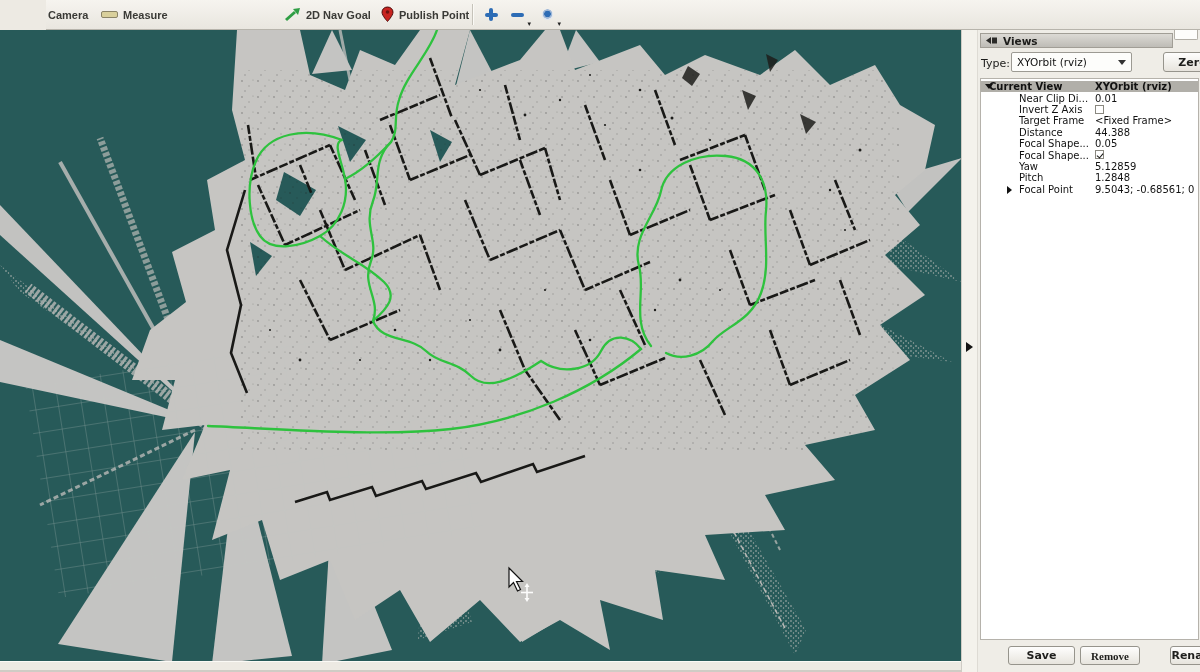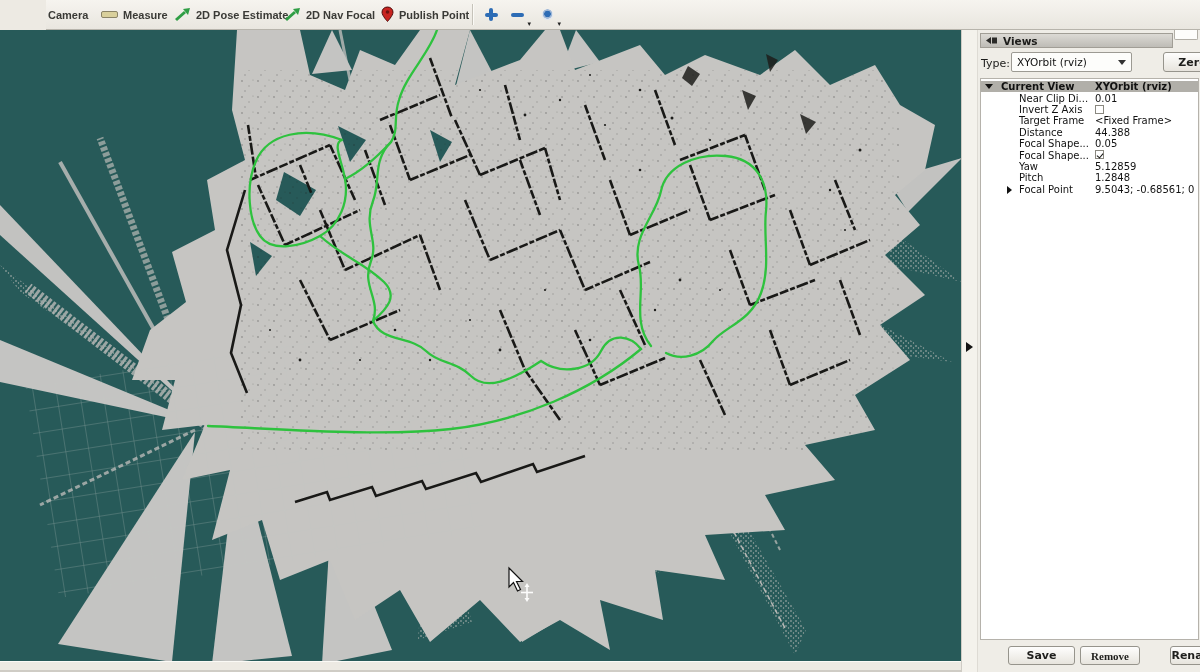--- a/index.html
+++ b/index.html
@@ -62,21 +62,21 @@
     font-size:11px;font-weight:700;color:#1e1e1c;display:flex;align-items:center;
     justify-content:center;font-family:"DejaVu Sans",sans-serif;cursor:default;margin-left:24px;}
   #zero-btn{position:absolute;left:161px;top:22px;width:59px;height:20px;}
   #tree{position:absolute;left:2px;top:48px;width:219px;height:562px;background:#ffffff;
     border:1px solid #b5b2ab;overflow:hidden;}
   .trow{position:relative;height:11.4px;display:flex;align-items:center;
     font-size:10px;color:#111;white-space:nowrap;}
   .trow .lbl{position:absolute;left:38px;}
   .trow .val{position:absolute;left:114px;}
   .trow.hdr{background:#b1afa9;font-weight:700;}
-  .trow.hdr .lbl{left:20px;}
+  .trow.hdr .lbl{left:8px;}
   .exp{position:absolute;width:0;height:0;}
   .exp.open{left:4px;top:3px;border-left:4px solid transparent;border-right:4px solid transparent;
     border-top:5px solid #111;}
   .exp.closed{left:26px;top:2px;border-top:4px solid transparent;border-bottom:4px solid transparent;
     border-left:5px solid #111;}
   .chk{position:absolute;left:114px;top:1px;width:9px;height:9px;background:#fff;
     border:1px solid #8a8880;}
   .chk.checked::after{content:"";position:absolute;left:1.5px;top:0.5px;width:3px;height:5px;
     border:solid #161614;border-width:0 1.6px 1.6px 0;transform:rotate(40deg);}
   #panel-buttons .btn{position:absolute;top:616px;height:19px;}
@@ -88,37 +88,28 @@
 <div id="toolbar">
   <div class="tool" style="left:2px;">
     <span>Camera</span>
   </div>
   <div class="tool" style="left:55px;">
     <span class="ticon">
         <span class="measure-glyph"></span>
       </span>
     <span>Measure</span>
   </div>
-  <div class="tool" style="left:128px;">
-    <span class="ticon">
-      <svg width="17" height="14">
-          <path d="M2 12 L11 4" stroke="#2f9e44" stroke-width="3"></path>
-          <path d="M9 1 L16 0 L14 7 Z" fill="#2f9e44"></path>
-        </svg>
-    </span>
-    <span>2D Pose Estimate</span>
-  </div>
   <div class="tool" style="left:238px;">
     <span class="ticon">
       <svg width="17" height="14">
           <path d="M2 12 L11 4" stroke="#2f9e44" stroke-width="3"></path>
           <path d="M9 1 L16 0 L14 7 Z" fill="#2f9e44"></path>
         </svg>
     </span>
-    <span>2D Nav Focal</span>
+    <span>2D Nav Goal</span>
   </div>
   <div class="tool" style="left:335px;">
     <span class="ticon">
       <svg width="13" height="17">
           <path d="M6.5 1 C3.2 1 1 3.3 1 6.3 C1 9.6 6.5 15.5 6.5 15.5 C6.5 15.5 12 9.6 12 6.3 C12 3.3 9.8 1 6.5 1 Z" fill="#c82420" stroke="#4d0d0b" stroke-width="1"></path>
           <circle cx="6.5" cy="6" r="1.8" fill="#6e1310"></circle>
         </svg>
     </span>
     <span>Publish Point</span>
   </div>

